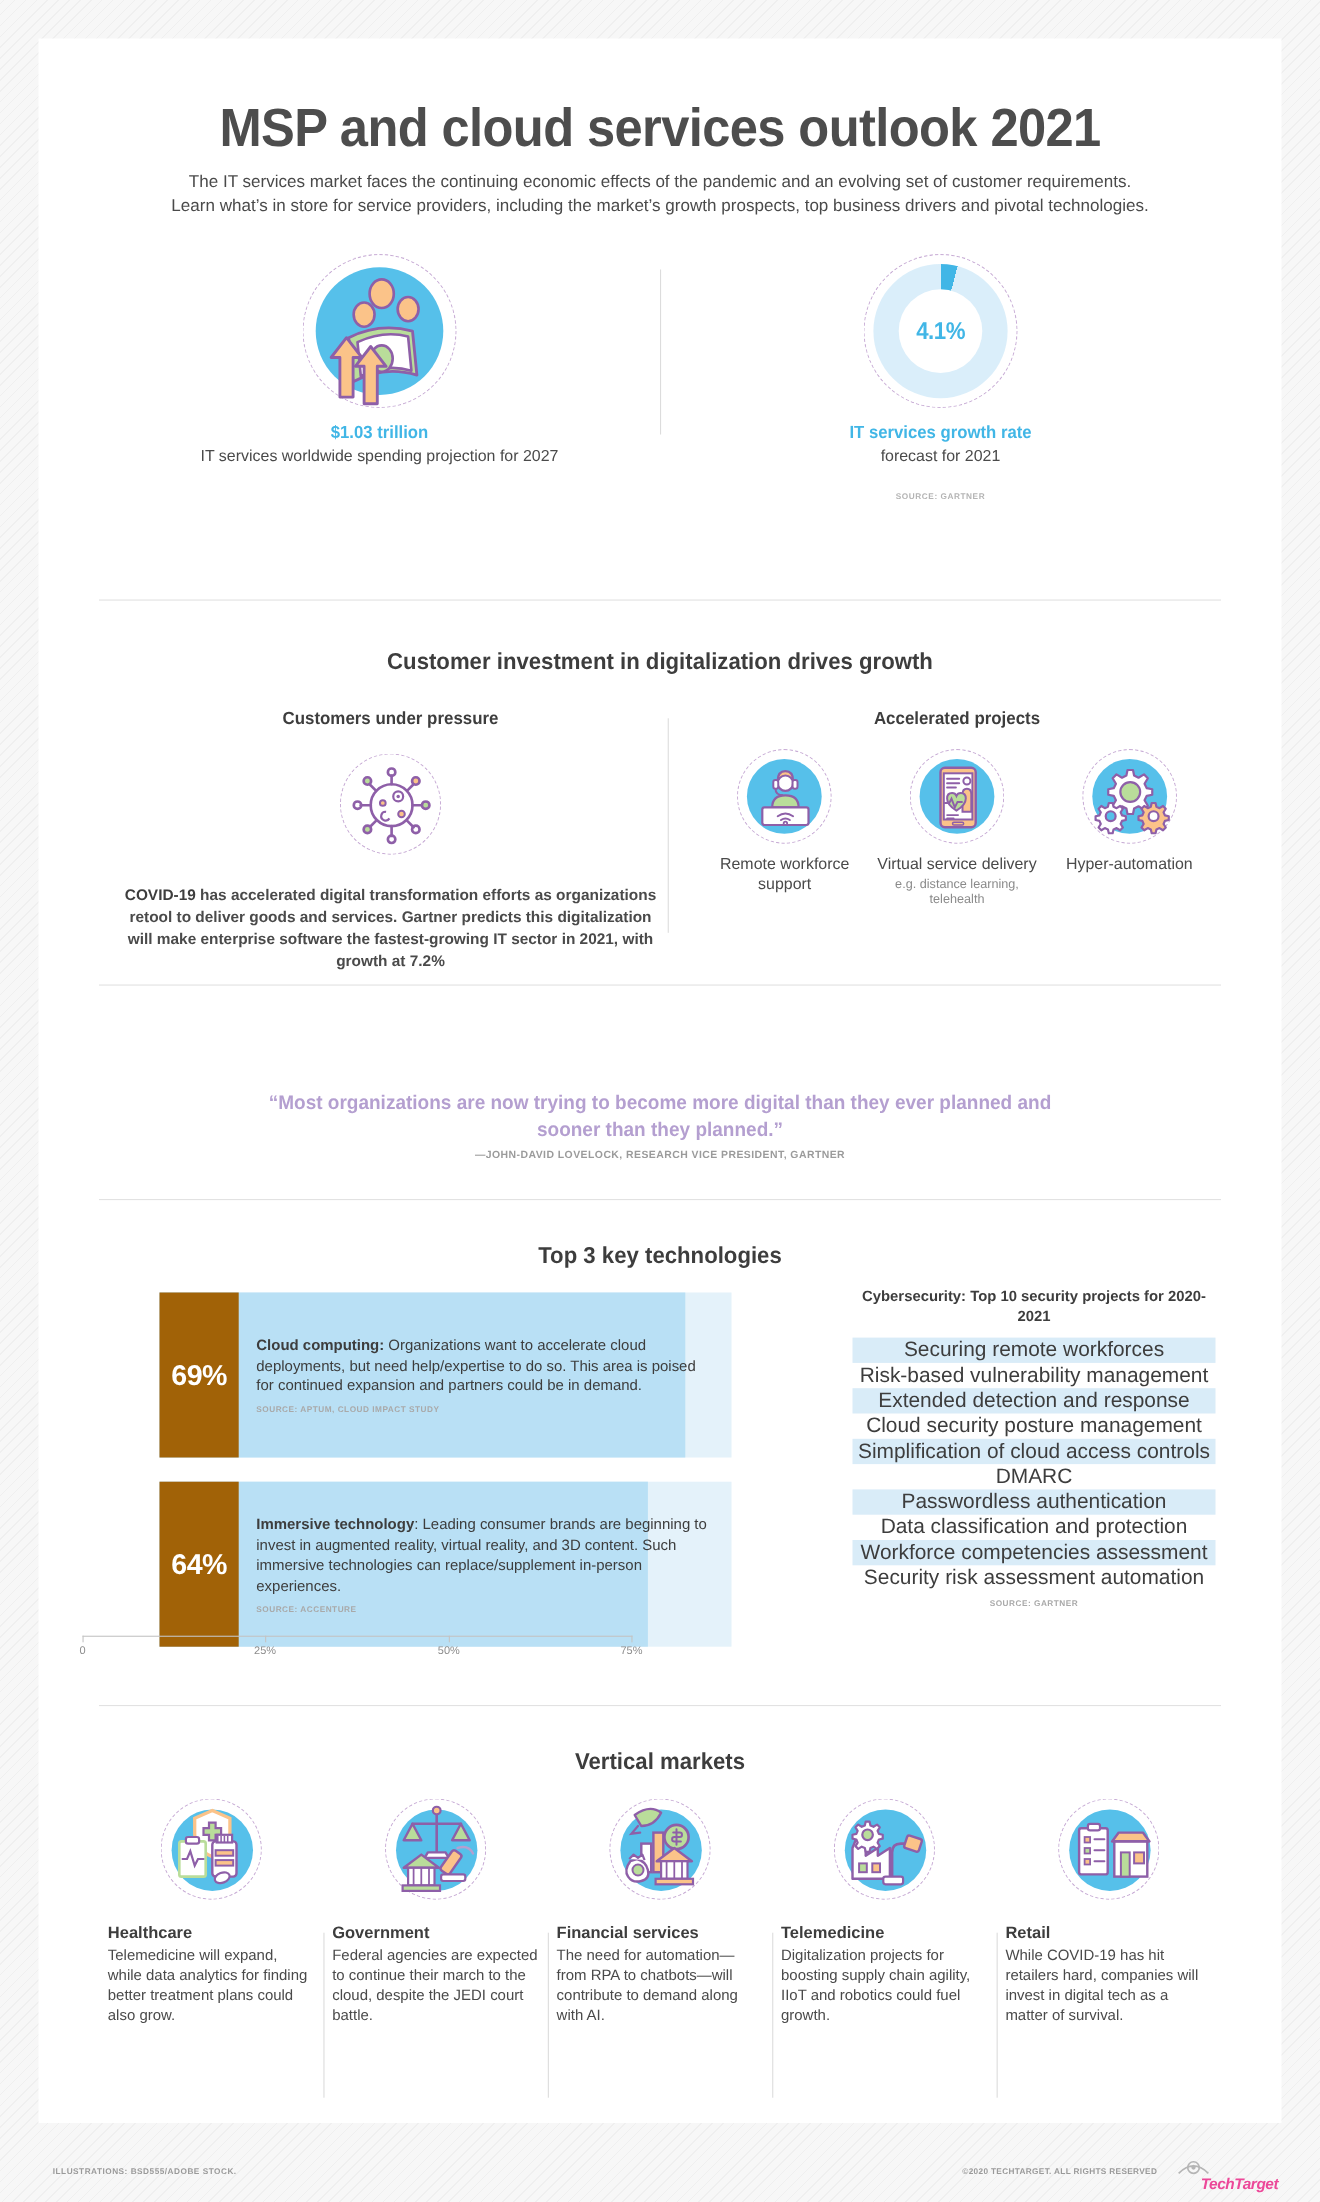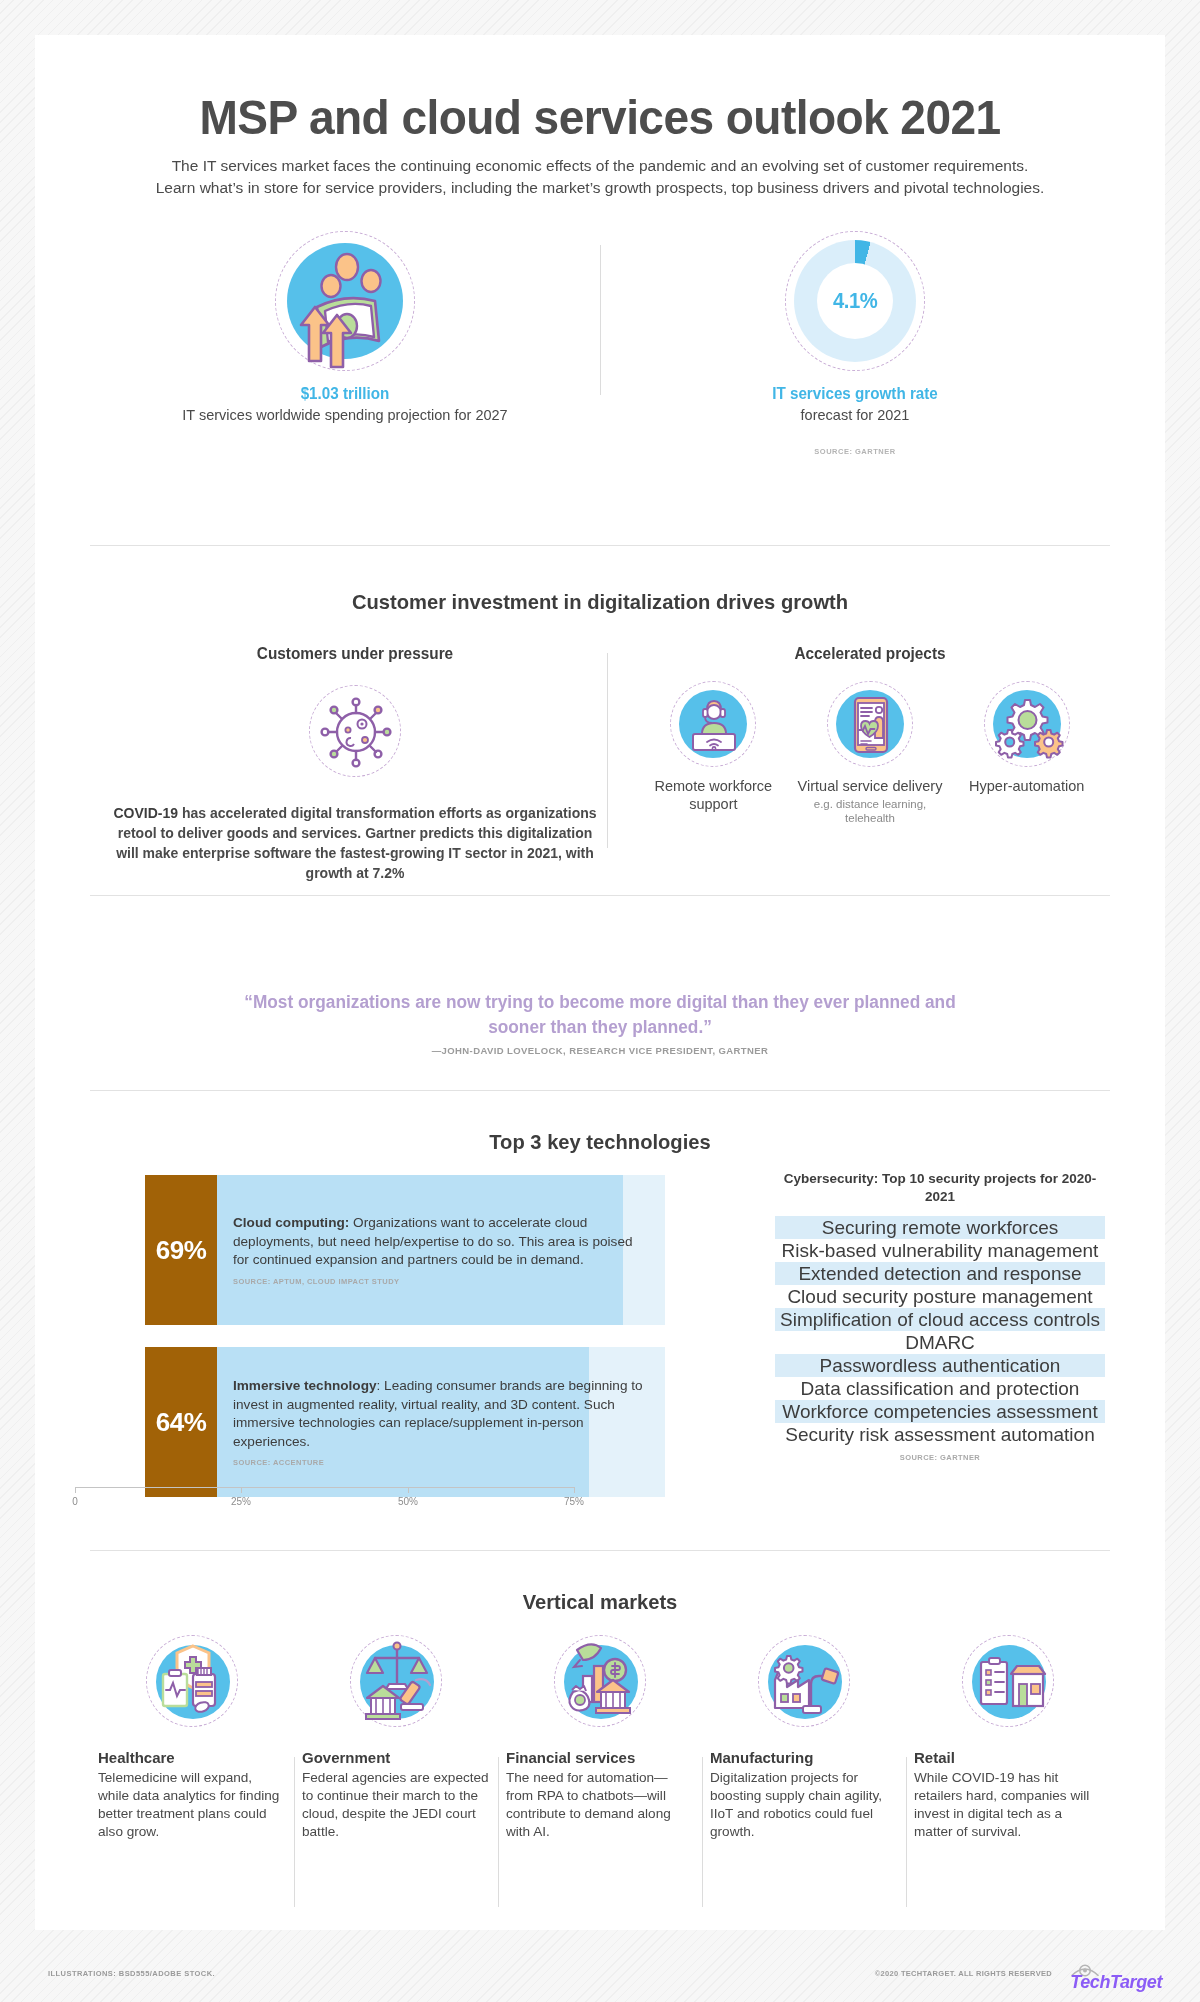--- a/index.html
+++ b/index.html
@@ -32,21 +32,21 @@
   }
   .footer-right{
     position:absolute;right:148px;top:14px;
     font-size:7.5px;letter-spacing:.3px;color:#9a9a9a;font-weight:bold;
   }
   .tt-logo{
     position:absolute;right:38px;top:4px;width:100px;height:34px;
   }
   .tt-logo .tt-word{
     position:absolute;bottom:0;right:0;
-    font-size:18px;font-weight:bold;color:#8b5cf6;font-style:italic;
+    font-size:14px;font-weight:bold;color:#ec4899;font-style:italic;
     letter-spacing:-.4px;
   }
 
   
   h1.title{
     margin:0;
     position:absolute;left:0;top:55px;width:1130px;
     text-align:center;
     font-size:49px;line-height:54px;
     font-weight:bold;
@@ -514,21 +514,21 @@
           <rect x="34" y="58" width="7" height="8" fill="#fbc389" stroke="#8e5fa8" stroke-width="1.8"></rect>
           <path d="M52 72 v-24 q0 -8 8 -8 h8" fill="none" stroke="#8e5fa8" stroke-width="2.4" stroke-linecap="round"></path>
           <rect x="64" y="34" width="14" height="12" rx="2" fill="#fbc389" stroke="#8e5fa8" stroke-width="2.2" transform="rotate(18 71 40)"></rect>
           <rect x="44" y="70" width="18" height="7" rx="2" fill="#ffffff" stroke="#8e5fa8" stroke-width="2"></rect>
           <g stroke="#8e5fa8" stroke-width="2" stroke-linejoin="round" fill="#ffffff">
             <path d="M28 20 l3.5 0 l.8 3.5 l2.8 1.2 l3.2 -2 l2.5 2.5 l-2 3.2 l1.2 2.8 l3.5 .8 l0 3.5 l-3.5 .8 l-1.2 2.8 l2 3.2 l-2.5 2.5 l-3.2 -2 l-2.8 1.2 l-.8 3.5 l-3.5 0 l-.8 -3.5 l-2.8 -1.2 l-3.2 2 l-2.5 -2.5 l2 -3.2 l-1.2 -2.8 l-3.5 -.8 l0 -3.5 l3.5 -.8 l1.2 -2.8 l-2 -3.2 l2.5 -2.5 l3.2 2 l2.8 -1.2 z"></path>
             <circle cx="29.7" cy="32" r="4.8" fill="#b9dd9a"></circle>
           </g>
         </svg>
       </div>
-      <div class="vm-name">Manufacturing</div>
+      <div class="vm-name">Telemedicine</div>
       <div class="vm-desc">Digitalization projects for boosting supply chain agility, IIoT and robotics could fuel growth.</div>
     </div>
 
     <div class="vm divider">
       <div class="vm-ring">
         <div class="disc"></div>
         <svg viewBox="0 0 92 92" width="92" height="92" style="position:absolute;left:0;top:0">
           <rect x="18" y="26" width="26" height="42" rx="2" fill="#ffffff" stroke="#8e5fa8" stroke-width="2.2"></rect>
           <rect x="26" y="22" width="11" height="6" rx="2" fill="#ffffff" stroke="#8e5fa8" stroke-width="2"></rect>
           <rect x="23" y="34" width="5" height="5" fill="#fbc389" stroke="#8e5fa8" stroke-width="1.6"></rect>

